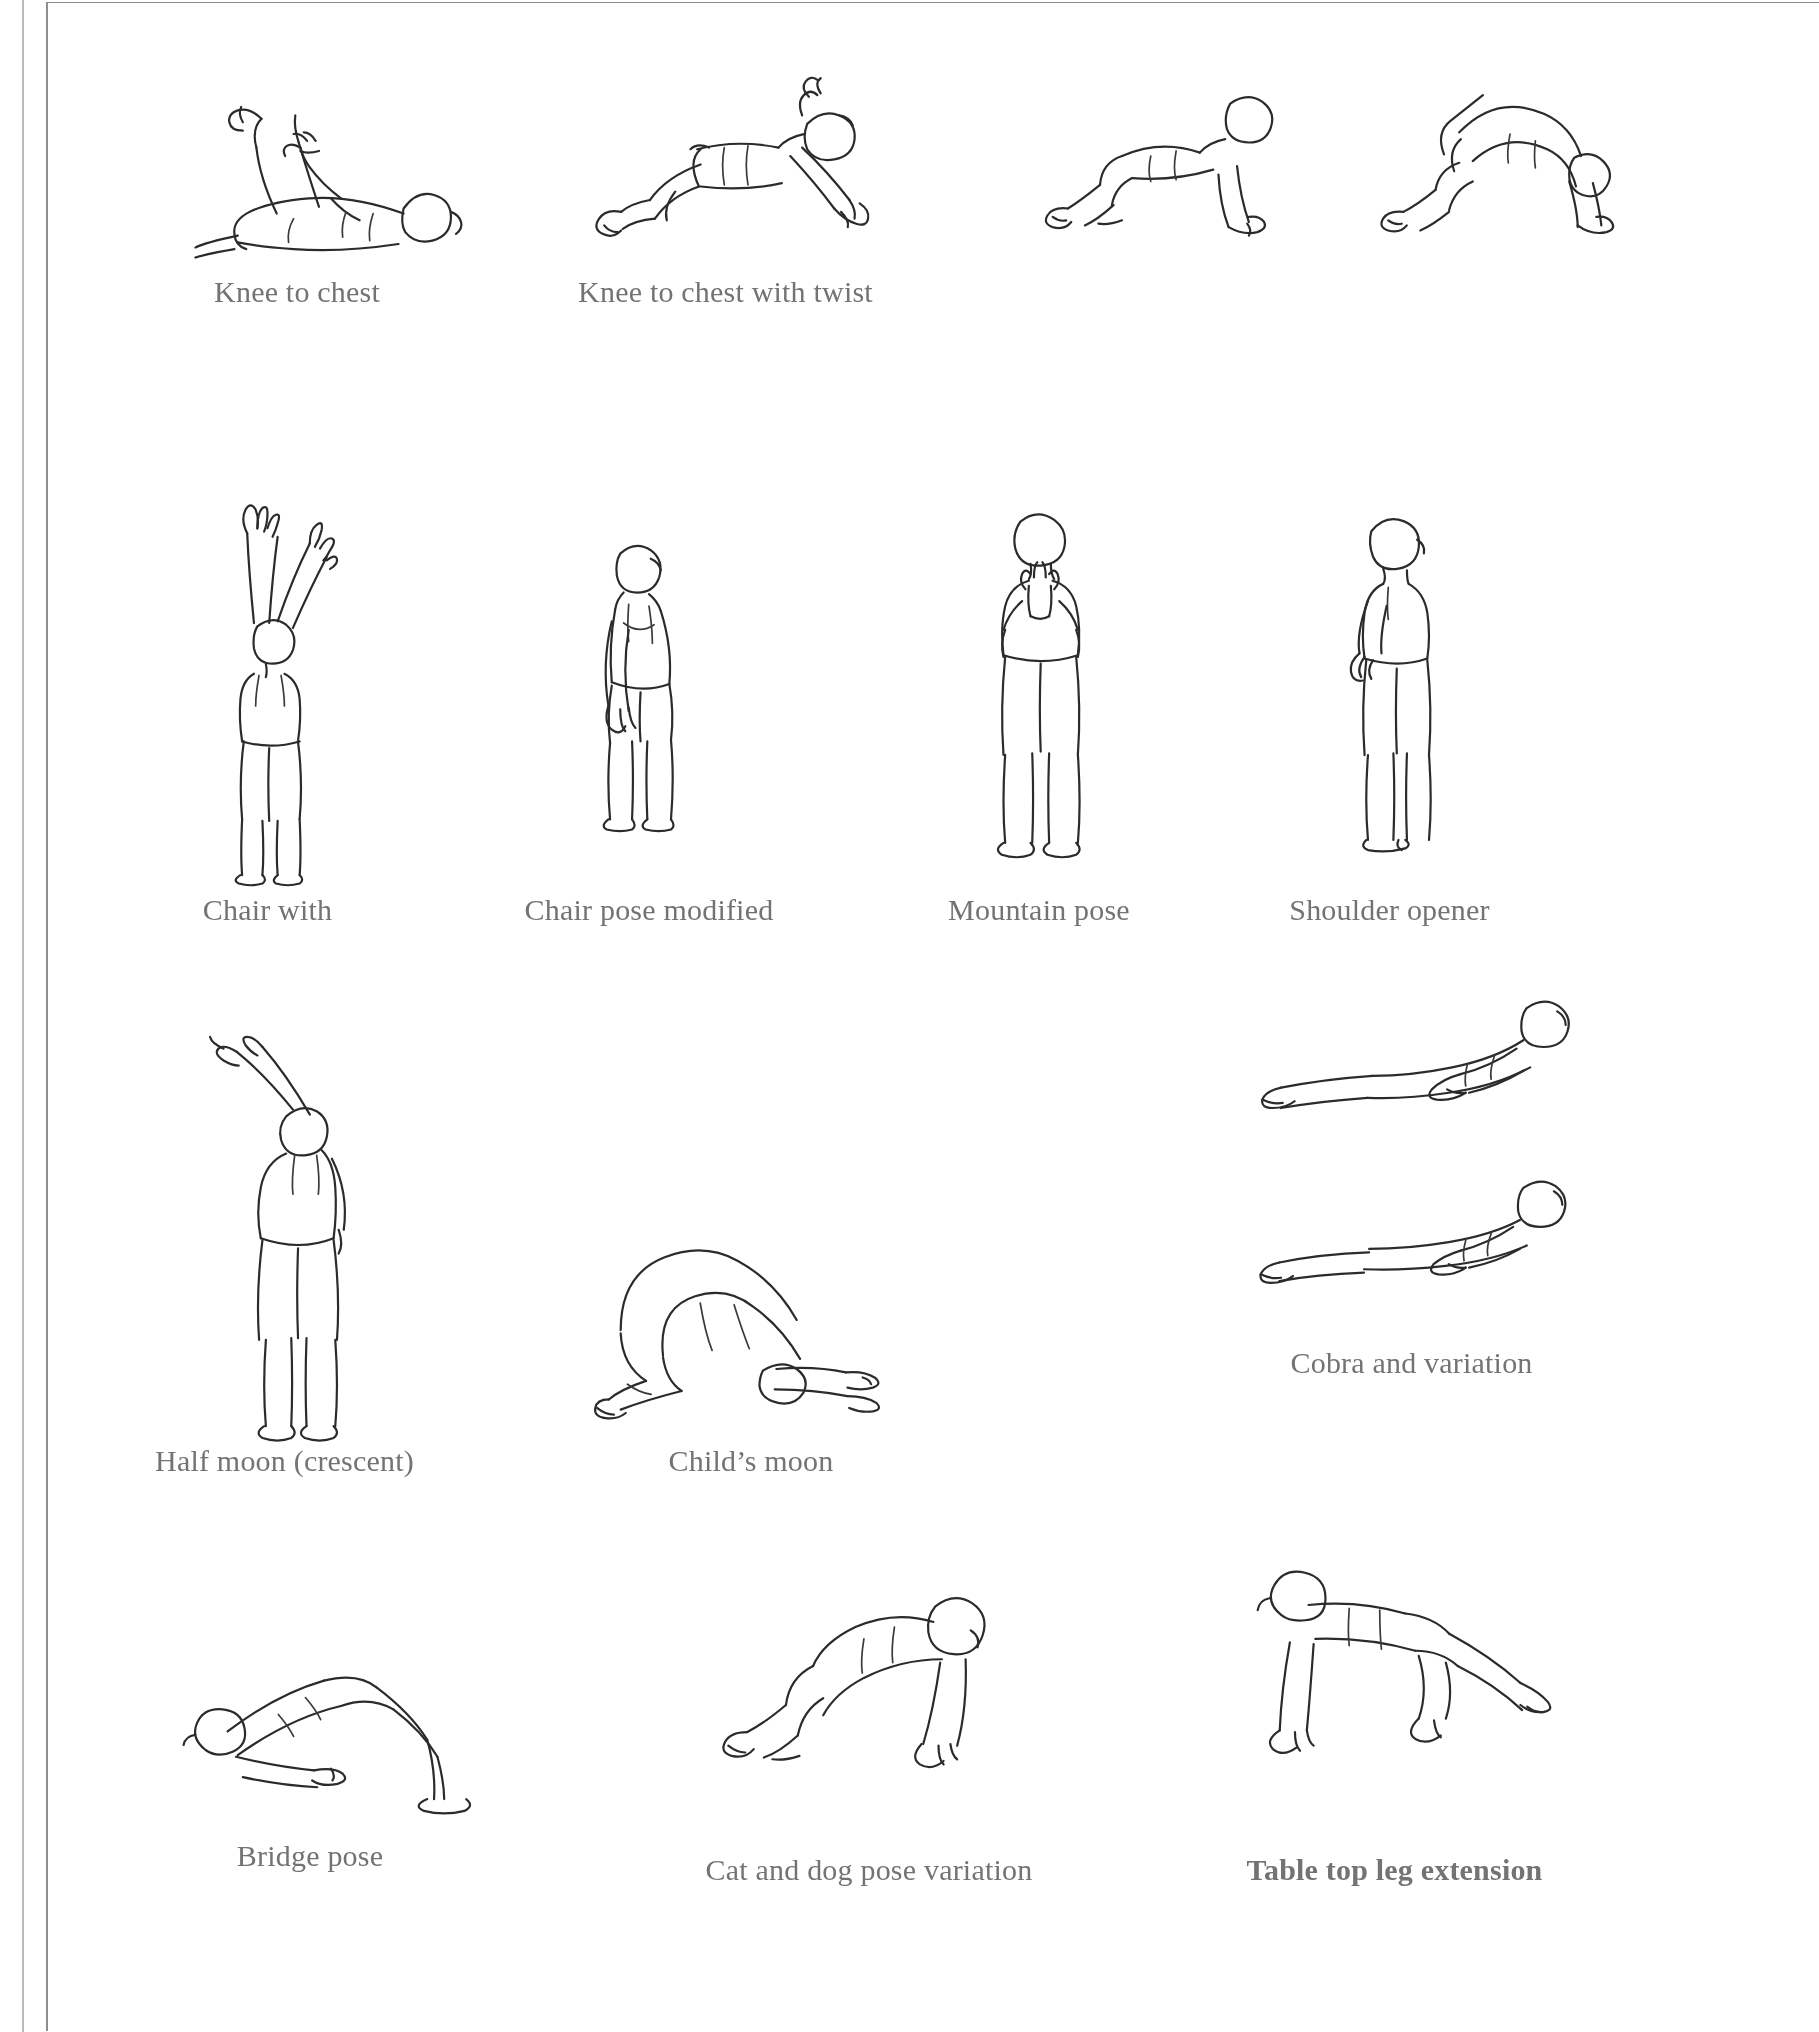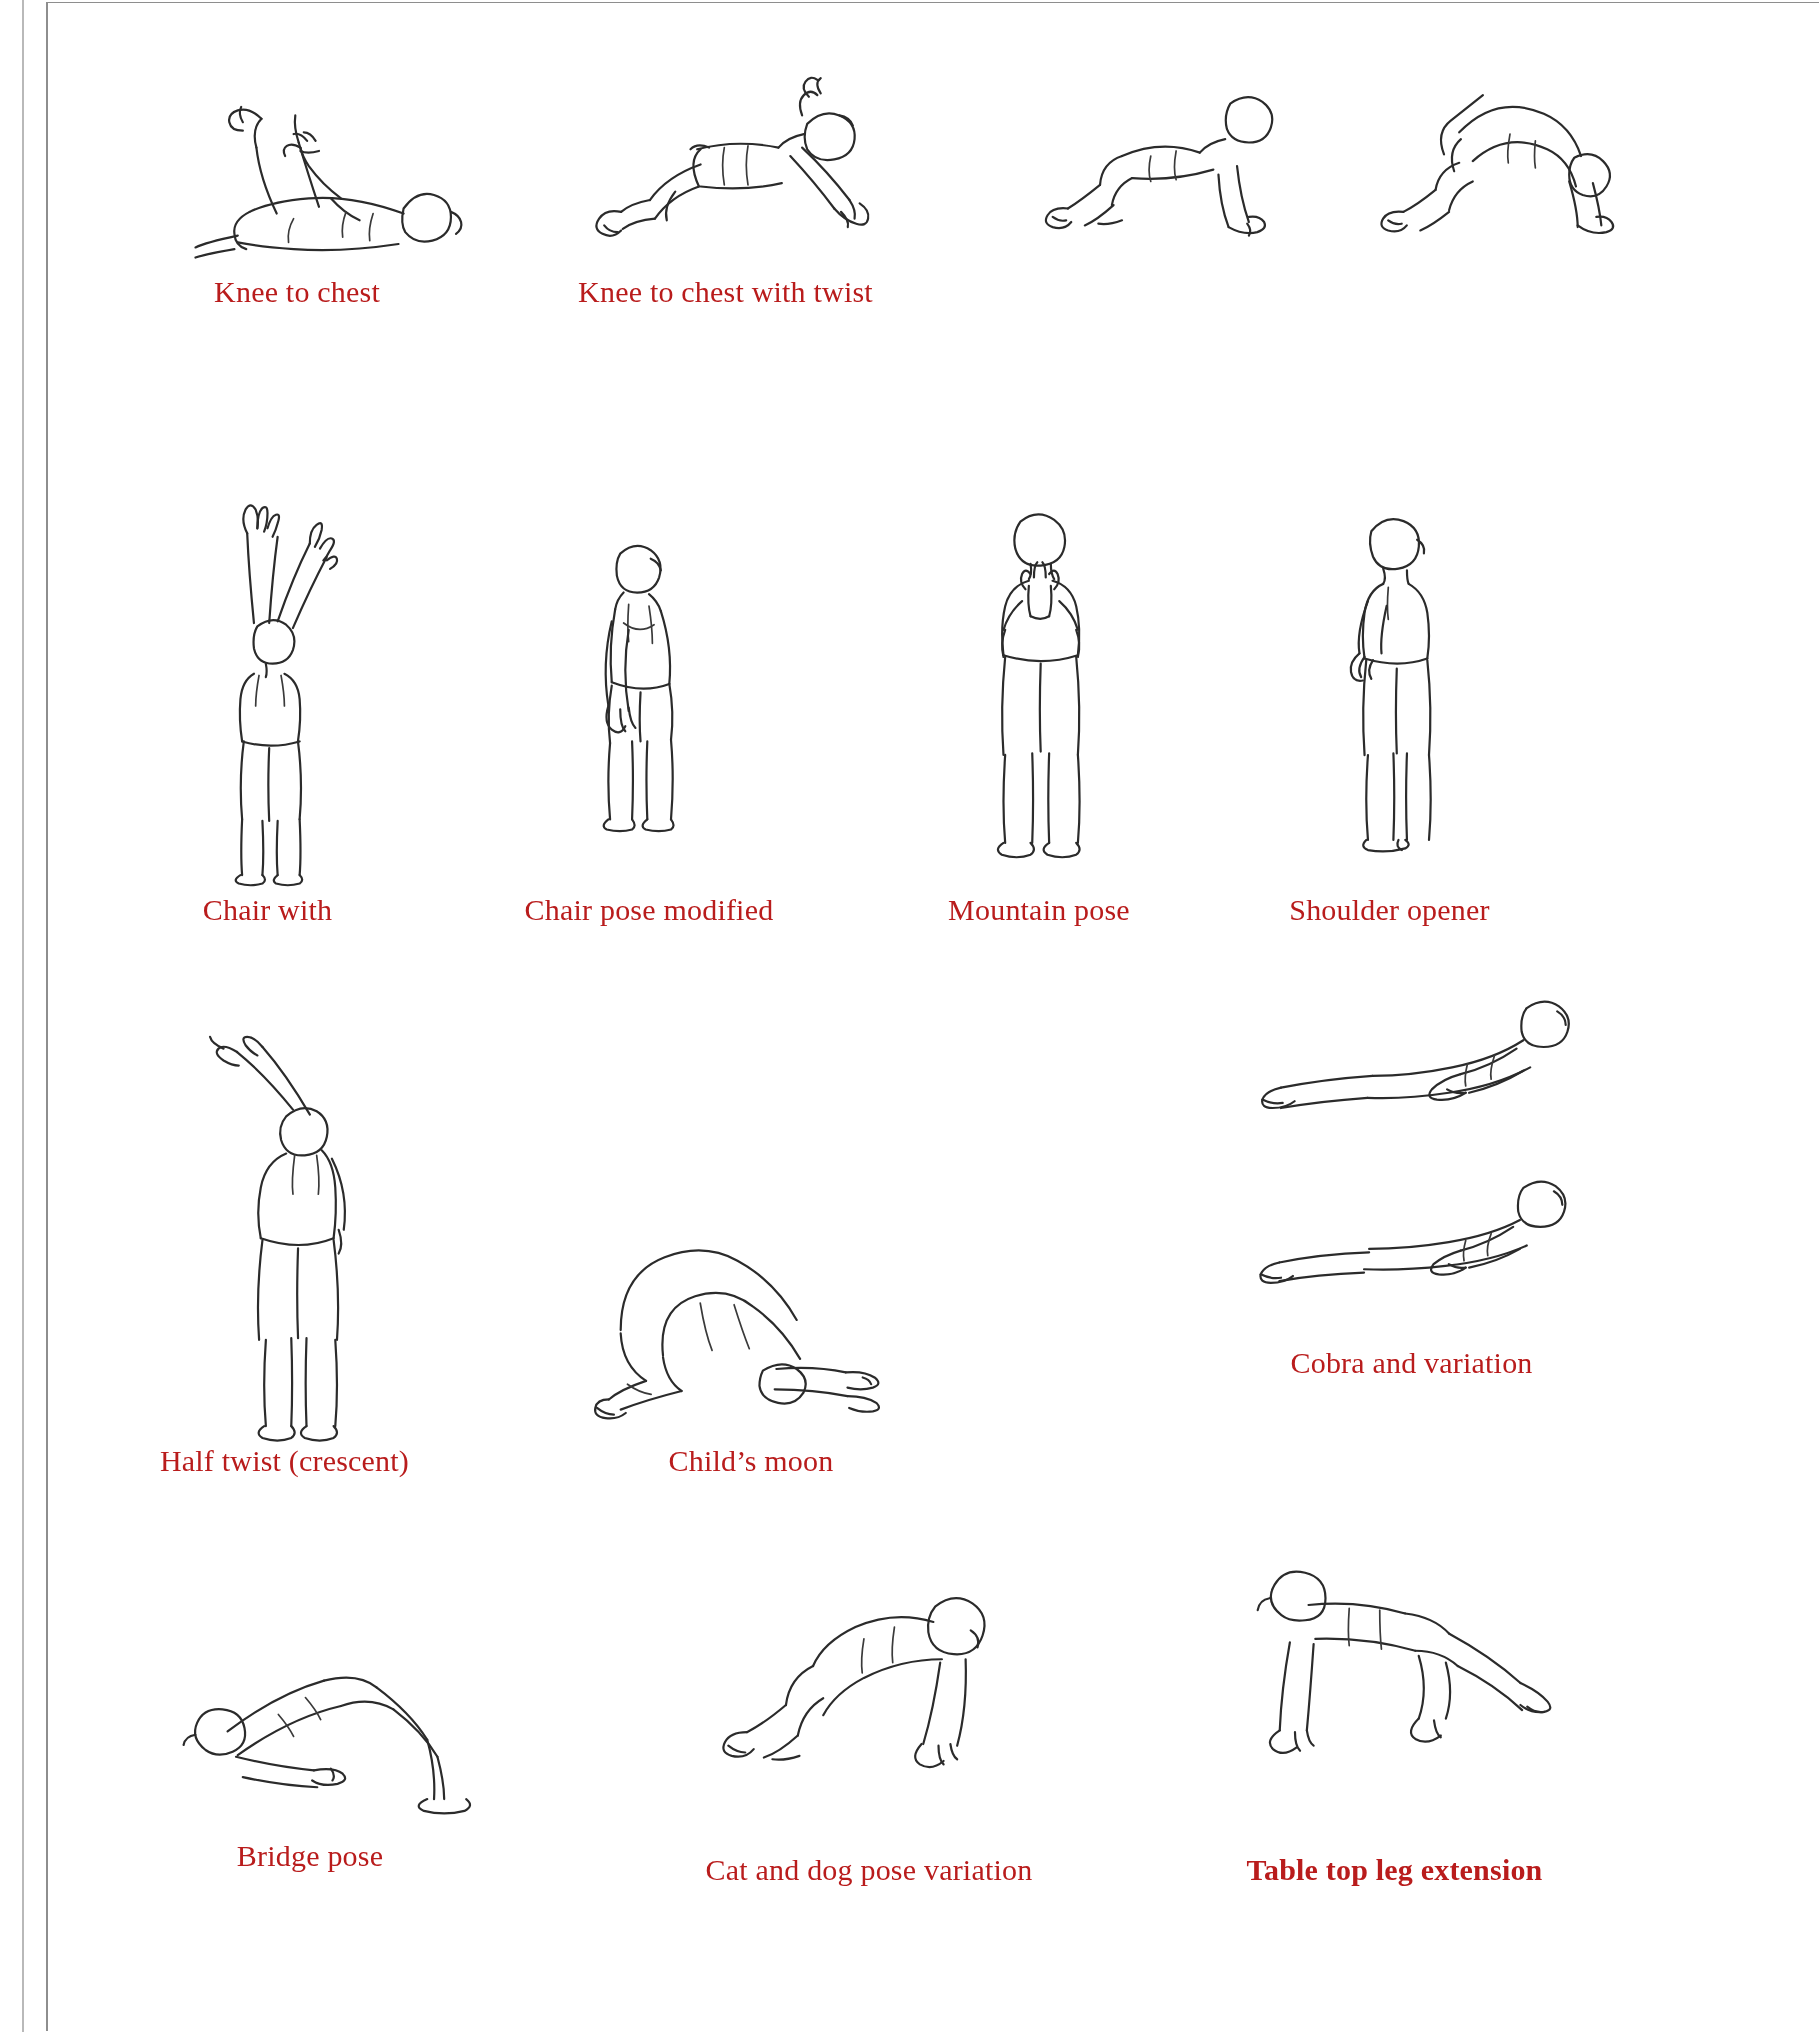--- a/index.html
+++ b/index.html
@@ -61,21 +61,21 @@
     width: 100%;
     display: flex;
     align-items: flex-end;
     justify-content: center;
   }
   .figure svg { display: block; overflow: visible; }
   .caption {
     font-family: "Liberation Serif", serif;
     font-size: 30px;
     letter-spacing: 0.2px;
-    color: #b91c1c;
+    color: #737373;
     white-space: nowrap;
     text-align: center;
     margin-top: 8.5px;
   }
   .dbl-figure { display: flex; flex-direction: column; align-items: center; }
   .stroke {
     fill: none;
     stroke: #2b2b2b;
     stroke-width: 2.6;
     stroke-linecap: round;
@@ -459,21 +459,21 @@
               <path d="M118 388 q-4 56 0 102"></path>
               <path d="M148 386 q2 54 0 104"></path>
               <path d="M166 386 q-2 54 0 104"></path>
               <path d="M200 388 q4 56 0 102"></path>
 
               <path d="M116 490 q-12 8 -2 14 q18 6 34 0 q8 -6 0 -14"></path>
               <path d="M166 490 q-12 8 -2 14 q18 6 34 0 q8 -6 0 -14"></path>
             </g>
           </svg>
         </div>
-        <div class="caption">Half twist (crescent)</div>
+        <div class="caption">Half moon (crescent)</div>
       </div>
 
       <div class="cell" style="left:509px; top:195px; width:390px;">
         <div class="figure" style="height:237px;">
           <svg width="356" height="220" viewBox="0 0 420 260">
             <g class="stroke">
 
               <path d="M56 136 q0 -66 52 -86 q46 -18 86 4 q44 24 70 70"></path>
               <path d="M106 166 q-6 -56 38 -70 q38 -12 68 12 q34 24 56 62"></path>
 

